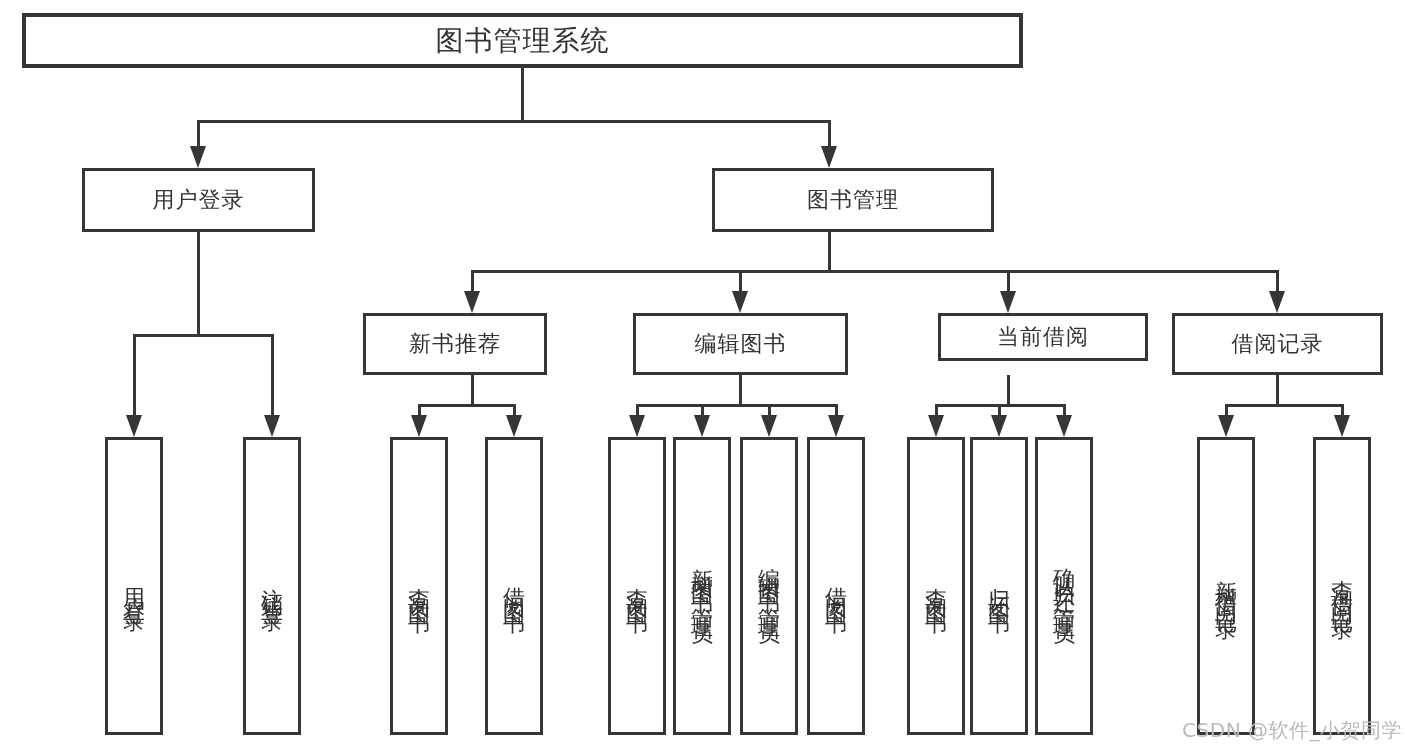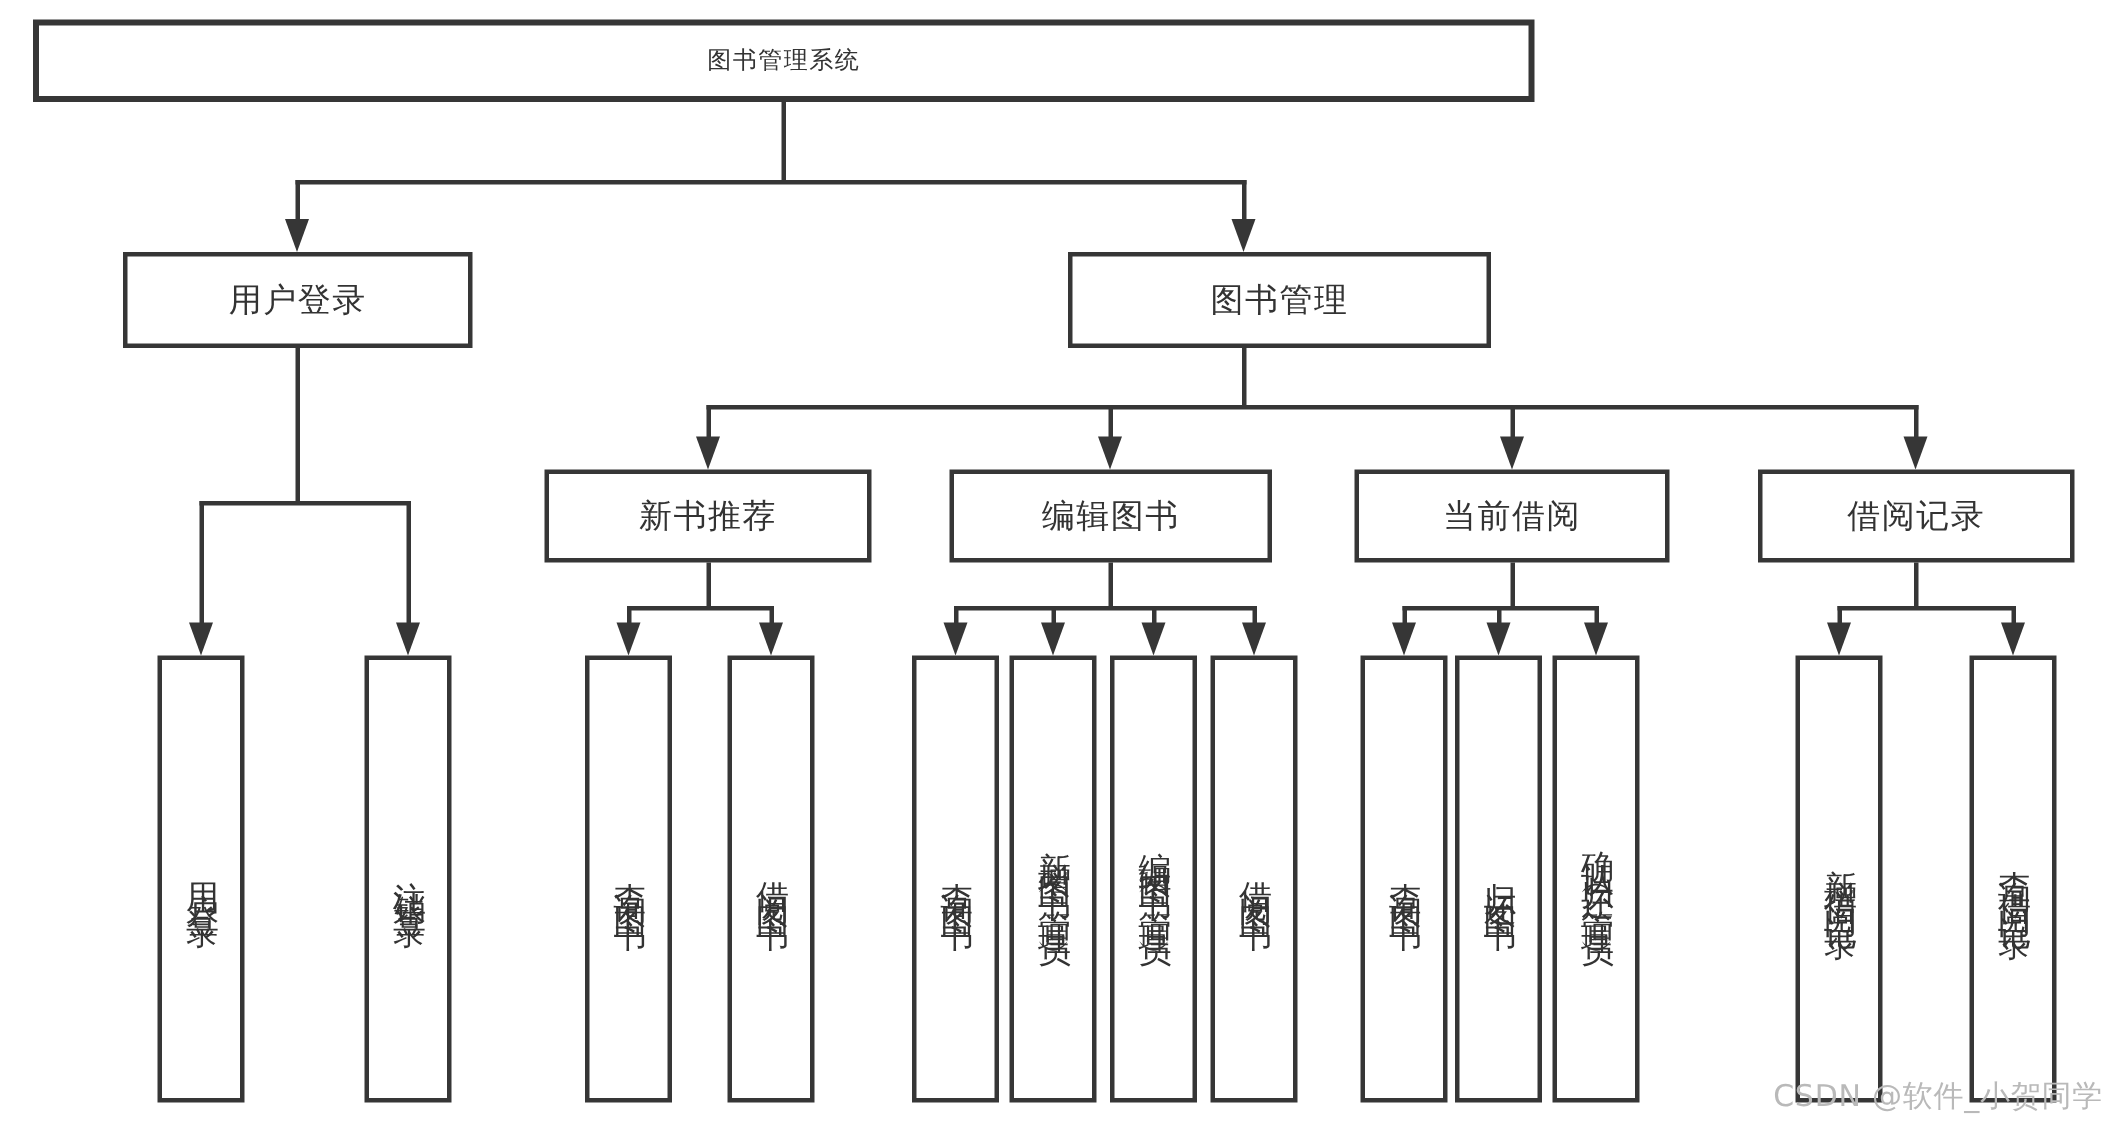--- a/index.html
+++ b/index.html
@@ -16,21 +16,21 @@
     box-sizing:border-box;
     border:3px solid #363636;
     background:#ffffff;
     display:flex;
     align-items:center;
     justify-content:center;
     font-size:22px;
     letter-spacing:1px;
     color:#333333;
   }
-  .box.root{border-width:4px;font-size:16px;}
+  .box.root{border-width:4px;font-size:28px;}
   .leaf{
     position:absolute;
     box-sizing:border-box;
     border:3px solid #363636;
     background:#ffffff;
     display:flex;
     align-items:center;
     justify-content:center;
     top:437px;height:298px;width:58px;
   }
@@ -69,27 +69,27 @@
     <span>图书管理系统</span>
   </div>
 
   <div class="box" style="left:82px;top:168px;width:233px;height:64px;">
     <span>用户登录</span>
   </div>
   <div class="box" style="left:712px;top:168px;width:282px;height:64px;">
     <span>图书管理</span>
   </div>
 
-  <div class="box" style="left:363px;top:313px;width:218px;height:62px;text-align:right;">
+  <div class="box" style="left:363px;top:313px;width:184px;height:62px;text-align:right;">
     <span>新书推荐</span>
   </div>
   <div class="box" style="left:633px;top:313px;width:215px;height:62px;">
     <span>编辑图书</span>
   </div>
-  <div class="box" style="left:903px;top:313px;width:210px;height:62px;">
+  <div class="box" style="left:938px;top:313px;width:210px;height:48px;">
     <span>当前借阅</span>
   </div>
   <div class="box" style="left:1172px;top:313px;width:211px;height:62px;">
     <span>借阅记录</span>
   </div>
 
   <div class="leaf" style="left:105px;">
     <span>用户登录</span>
   </div>
   <div class="leaf" style="left:243px;">

